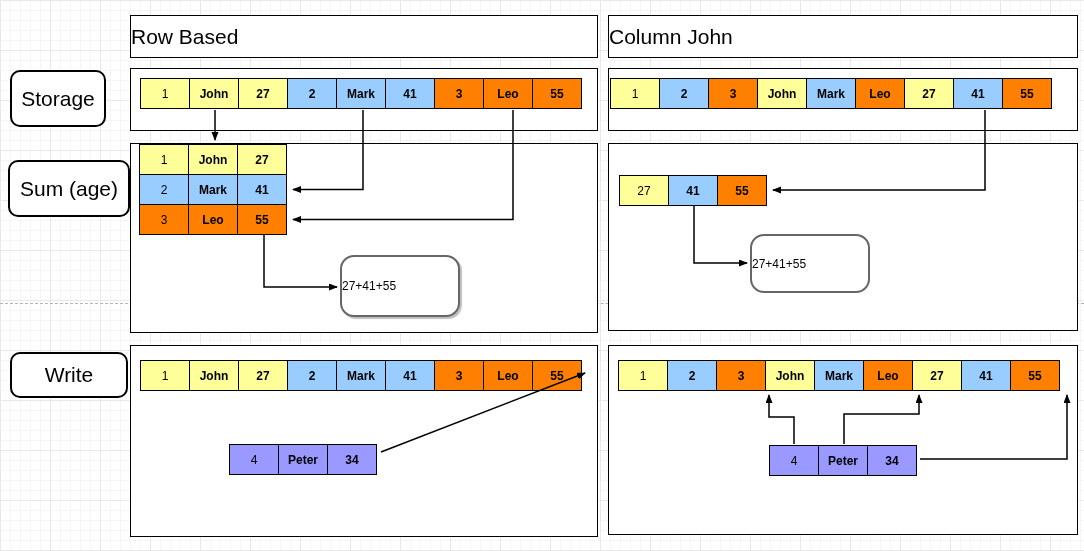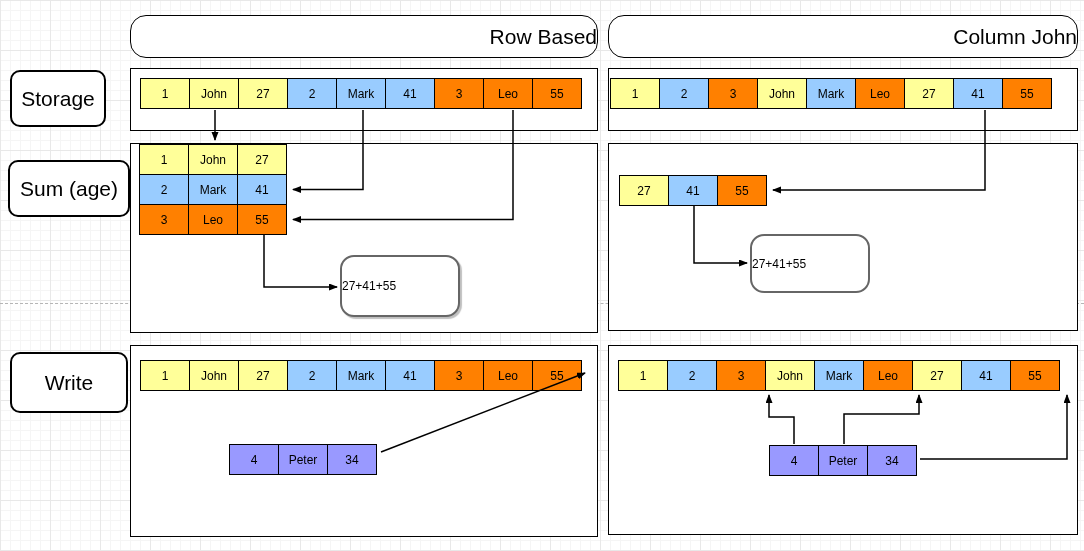--- a/index.html
+++ b/index.html
@@ -8,33 +8,33 @@
     position:relative;width:1084px;height:551px;overflow:hidden;background:#ffffff;
     background-image:
       linear-gradient(to right,#e8e8e8 1px,transparent 1px),
       linear-gradient(to bottom,#e8e8e8 1px,transparent 1px),
       linear-gradient(to right,#f5f5f5 1px,transparent 1px),
       linear-gradient(to bottom,#f5f5f5 1px,transparent 1px);
     background-size:50px 50px,50px 50px,10px 10px,10px 10px;
   }
   .page-break{position:absolute;left:0;top:303px;width:1084px;border-top:1px dashed #b5b5b5;z-index:0;}
   .box{position:absolute;background:#fff;border:1.5px solid #000;box-sizing:border-box;z-index:1;}
-  .panel-header{display:flex;align-items:center;justify-content:flex-end;font-size:21px;border-radius:16px;}
+  .panel-header{display:flex;align-items:center;justify-content:flex-start;font-size:21px;}
   .side-label{
     position:absolute;background:#fff;border:2px solid #000;border-radius:10px;box-sizing:border-box;
     display:flex;align-items:center;justify-content:center;font-size:21px;z-index:1;
   }
   .cells{position:absolute;z-index:2;}
   .crow{display:flex;}
   .crow + .crow{margin-top:-1px;}
   .cell{
     width:50px;height:31px;box-sizing:border-box;border:1px solid #000;
     display:flex;align-items:center;justify-content:center;font-size:12px;flex:0 0 auto;
   }
-  .crow .cell + .cell{margin-left:-1px;}
+  .crow .cell + .cell{margin-left:-1px;font-weight:bold;}
   .cell.yellow{background:var(--yellow,#FFFF99);}
   .cell.blue{background:var(--blue,#99CCFF);}
   .cell.orange{background:var(--orange,#FF8000);}
   .cell.purple{background:var(--purple,#9999FF);}
   .result-box{
     position:absolute;background:#fff;border:2px solid #666;border-radius:14px;box-sizing:border-box;
     display:flex;align-items:center;justify-content:flex-start;font-size:12px;z-index:2;
   }
   .result-box.shadowed{box-shadow:2px 2px 1px rgba(0,0,0,0.25);}
   svg.arrows{position:absolute;left:0;top:0;z-index:5;pointer-events:none;}
@@ -46,21 +46,21 @@
 <div class="canvas">
 
   <div class="page-break"></div>
 
   <div class="side-label" style="left:10px;top:70px;width:96px;height:57px">
     <span>Storage</span>
   </div>
   <div class="side-label" style="left:8px;top:160px;width:122px;height:57px">
     <span>Sum (age)</span>
   </div>
-  <div class="side-label" style="left:10px;top:352px;width:118px;height:61px">
+  <div class="side-label" style="left:10px;top:352px;width:118px;height:46px">
     <span>Write</span>
   </div>
 
   <div class="box panel-header" style="left:130px;top:15px;width:468px;height:43px">
     <span>Row Based</span>
   </div>
   <div class="box" style="left:130px;top:68px;width:468px;height:63px"></div>
   <div class="box" style="left:130px;top:143px;width:468px;height:190px"></div>
   <div class="box" style="left:130px;top:345px;width:468px;height:192px"></div>
 

